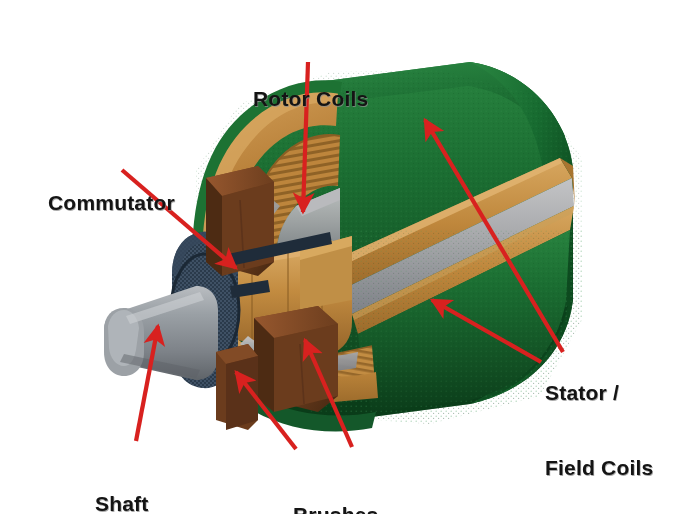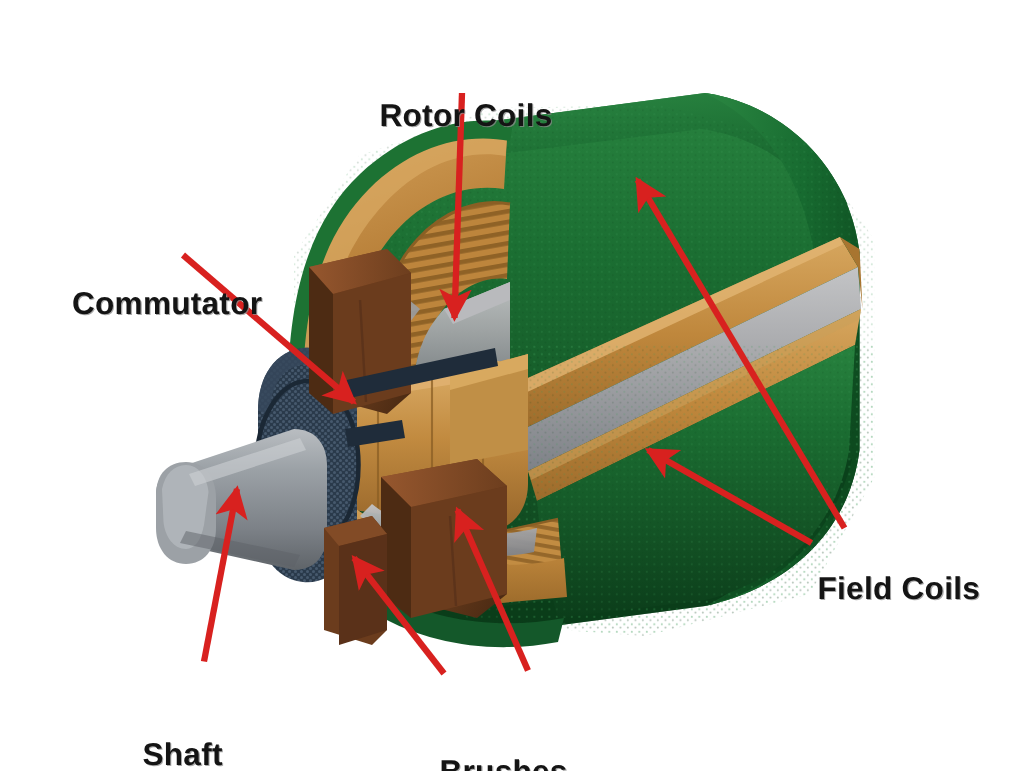--- a/index.html
+++ b/index.html
@@ -26,21 +26,21 @@
     position: absolute;
     font-family: "Liberation Sans", sans-serif;
     font-weight: bold;
     font-size: 21px;
     line-height: 25px;
     color: #141414;
     letter-spacing: 0.2px;
     white-space: pre;
     text-shadow: 0.7px 0.7px 0 rgba(140,140,140,0.75);
   }
-  #label-rotor-coils { left: 253px; top: 15px; }
+  #label-rotor-coils { left: 253px; top: 36px; }
   #label-commutator  { left: 48px;  top: 140px; }
   #label-stator      { left: 545px; top: 330px; }
   #label-shaft       { left: 95px;  top: 441px; }
   #label-brushes     { left: 293px; top: 452px; }
   .label-line { display: block; }
 </style>
 </head>
 <body>
 
 <div id="page">
@@ -312,20 +312,21 @@
 
   <div class="label" id="label-rotor-coils">
     <span class="label-line">Rotor Coils</span>
   </div>
 
   <div class="label" id="label-commutator">
     <span class="label-line">Commutator</span>
   </div>
 
   <div class="label" id="label-stator">
+    <span class="label-line">Stator /</span>
     <span class="label-line">Field Coils</span>
   </div>
 
   <div class="label" id="label-shaft">
     <span class="label-line">Shaft</span>
   </div>
 
   <div class="label" id="label-brushes">
     <span class="label-line">Brushes</span>
   </div>

